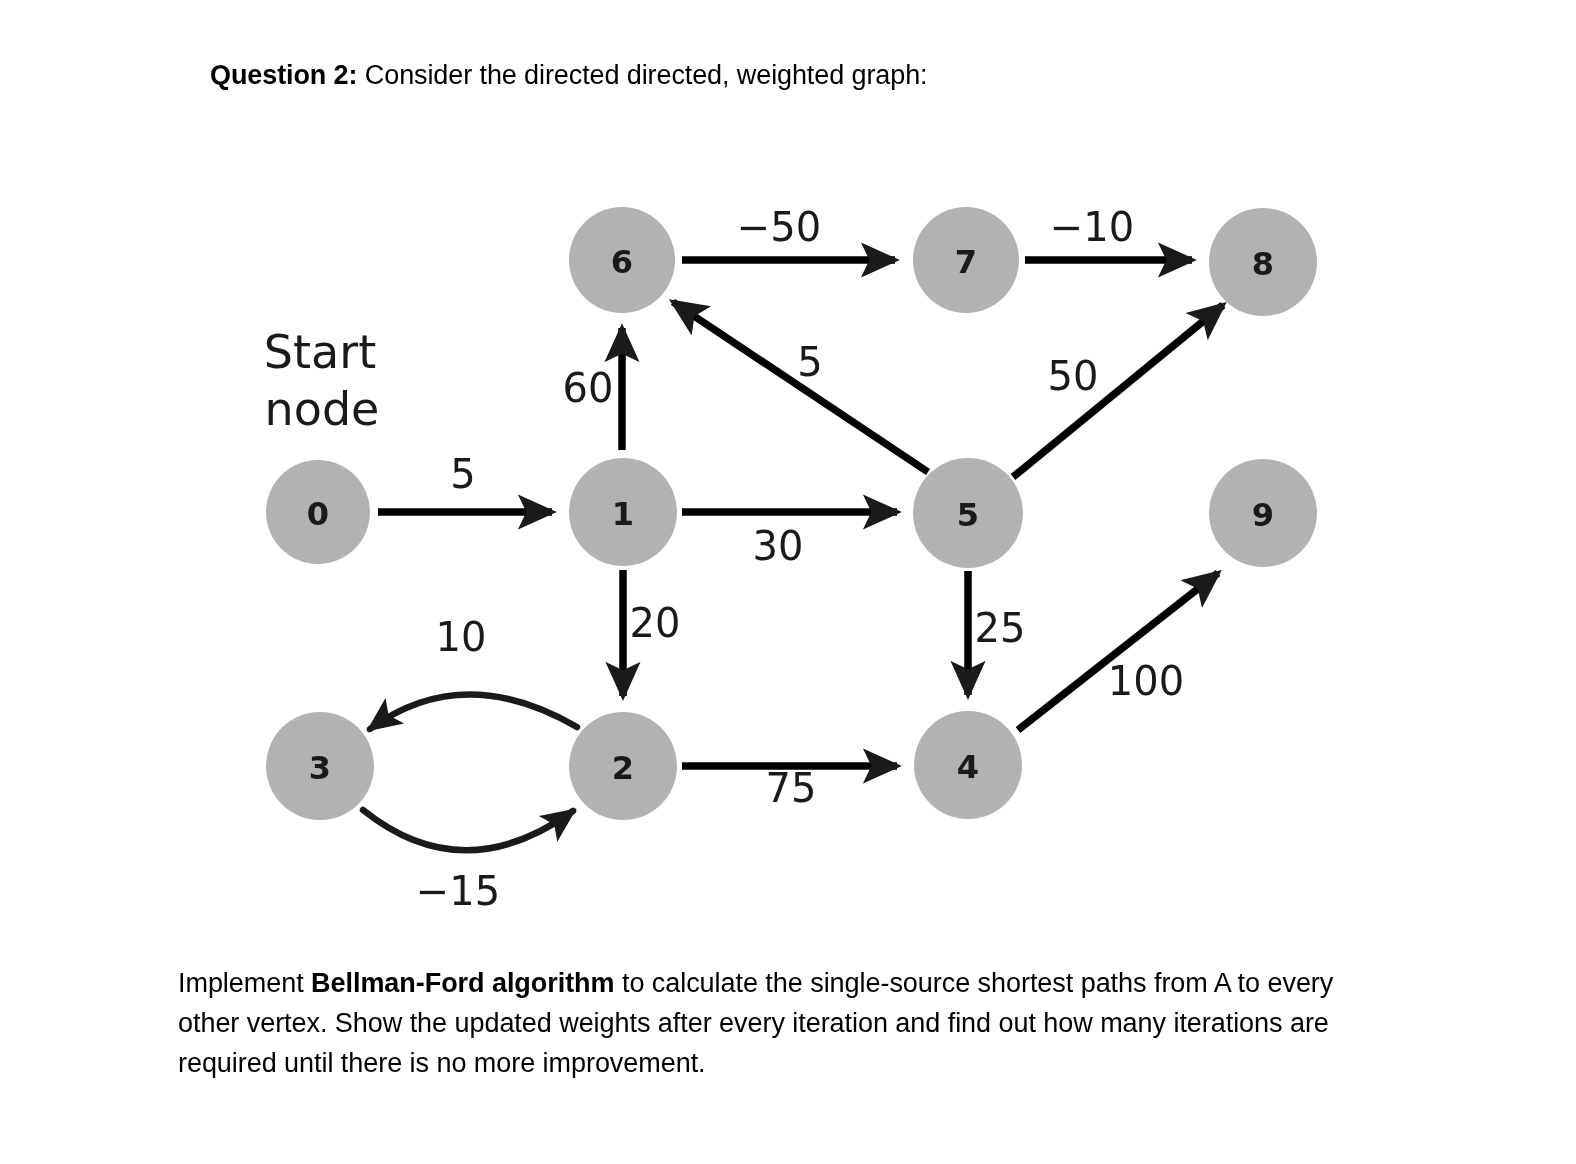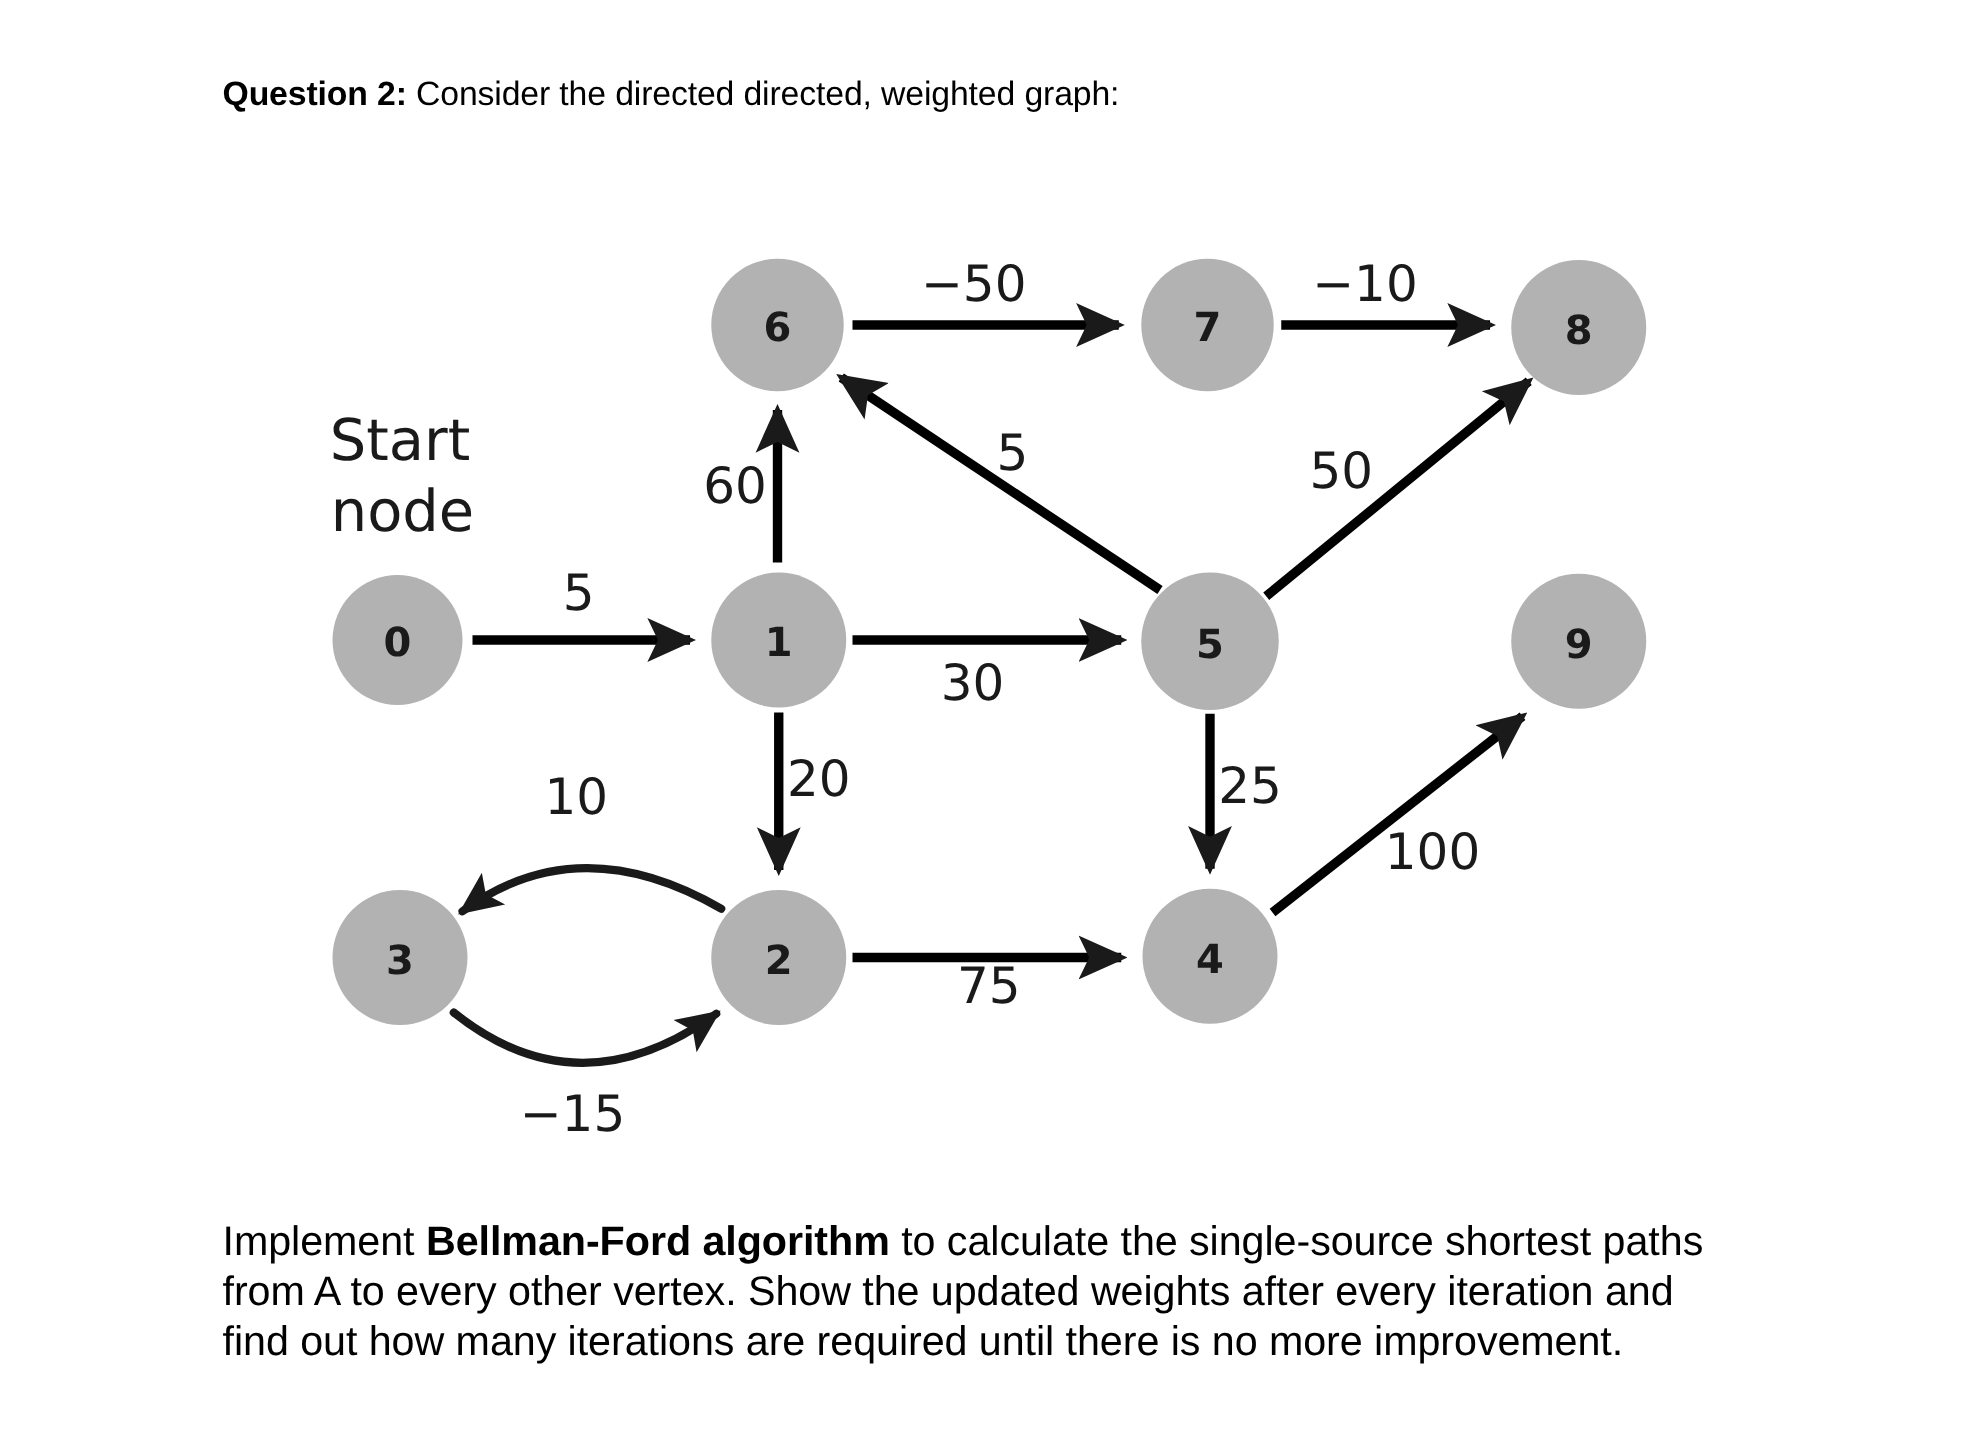--- a/index.html
+++ b/index.html
@@ -24,20 +24,21 @@
     position: absolute;
     left: 178px;
     top: 58px;
     font-size: 27px;
     line-height: 34px;
     letter-spacing: -0.1px;
     white-space: nowrap;
   }
   .q-header .bold {
     font-weight: bold;
+    margin-left: 32px;
   }
   .graph-wrap {
     position: absolute;
     left: 0px;
     top: 150px;
     width: 1400px;
     height: 790px;
   }
   svg.graph {
     display: block;
@@ -79,24 +80,23 @@
     font-family: "DejaVu Sans", sans-serif;
     font-size: 46px;
     fill: #1a1a1a;
     text-anchor: middle;
   }
   .q-footer {
     position: absolute;
     left: 178px;
     top: 963px;
     width: 1215px;
-    font-size: 33px;
+    font-size: 27px;
     line-height: 40px;
     letter-spacing: -0.05px;
-    margin-top: 10px;
   }
   .q-footer .bold {
     font-weight: bold;
   }
 </style>
 </head>
 <body>
 
 <div id="page">
 

